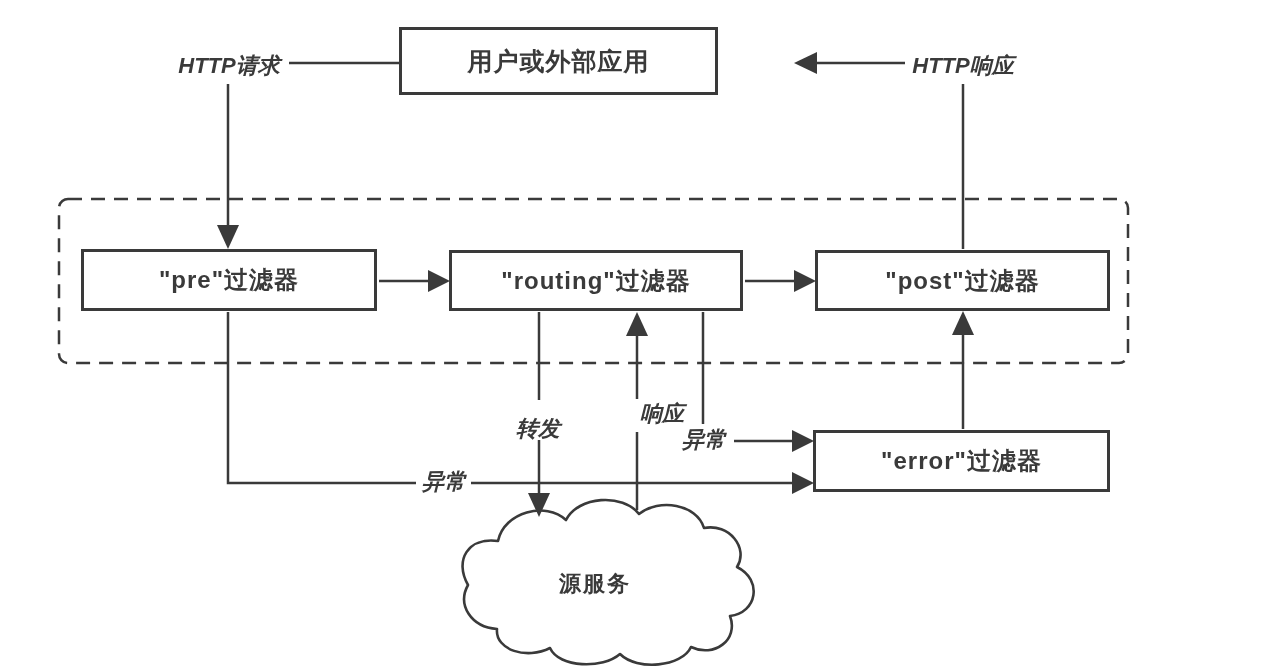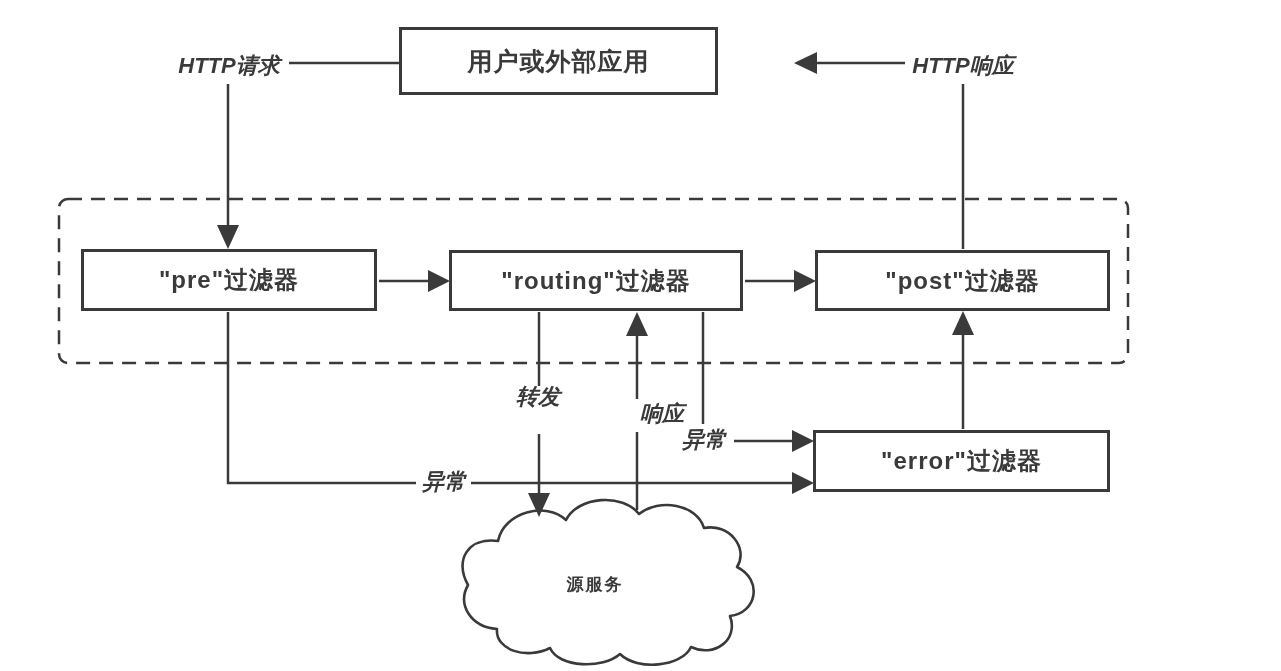--- a/index.html
+++ b/index.html
@@ -27,21 +27,21 @@
     letter-spacing:1px;white-space:nowrap;
   }
   .node.user{font-size:25px;}
   .edge-label{
     position:absolute;transform:translate(-50%,-50%);
     font-weight:700;font-size:22px;color:var(--stroke);
     white-space:nowrap;line-height:1;background:var(--bg);padding:0 2px;font-style:italic;
   }
   .cloud-label{
     position:absolute;transform:translate(-50%,-50%);
-    font-weight:700;font-size:17px;color:var(--stroke);
+    font-weight:700;font-size:22px;color:var(--stroke);
     white-space:nowrap;line-height:1;letter-spacing:2px;
   }
 </style>
 </head>
 <body>
 
 <div class="stage">
 
   <svg class="wires" width="1281" height="671" viewBox="0 0 1281 671">
 
@@ -121,21 +121,21 @@
   <div class="node" style="left:815px;top:250px;width:295px;height:61px;">"post"过滤器</div>
 
   <div class="node" style="left:813px;top:430px;width:297px;height:62px;">"error"过滤器</div>
 
   <div class="cloud-label" style="left:595px;top:584px;">源服务</div>
 
   <div class="edge-label" style="left:229px;top:66px;">HTTP请求</div>
 
   <div class="edge-label" style="left:963px;top:66px;">HTTP响应</div>
 
-  <div class="edge-label" style="left:538px;top:397px;text-align:right;">转发</div>
+  <div class="edge-label" style="left:538px;top:429px;text-align:right;">转发</div>
 
   <div class="edge-label" style="left:662px;top:414px;text-align:right;">响应</div>
 
   <div class="edge-label" style="left:704px;top:440px;">异常</div>
 
   <div class="edge-label" style="left:444px;top:482px;">异常</div>
 
 </div>
 
 </body></html>

